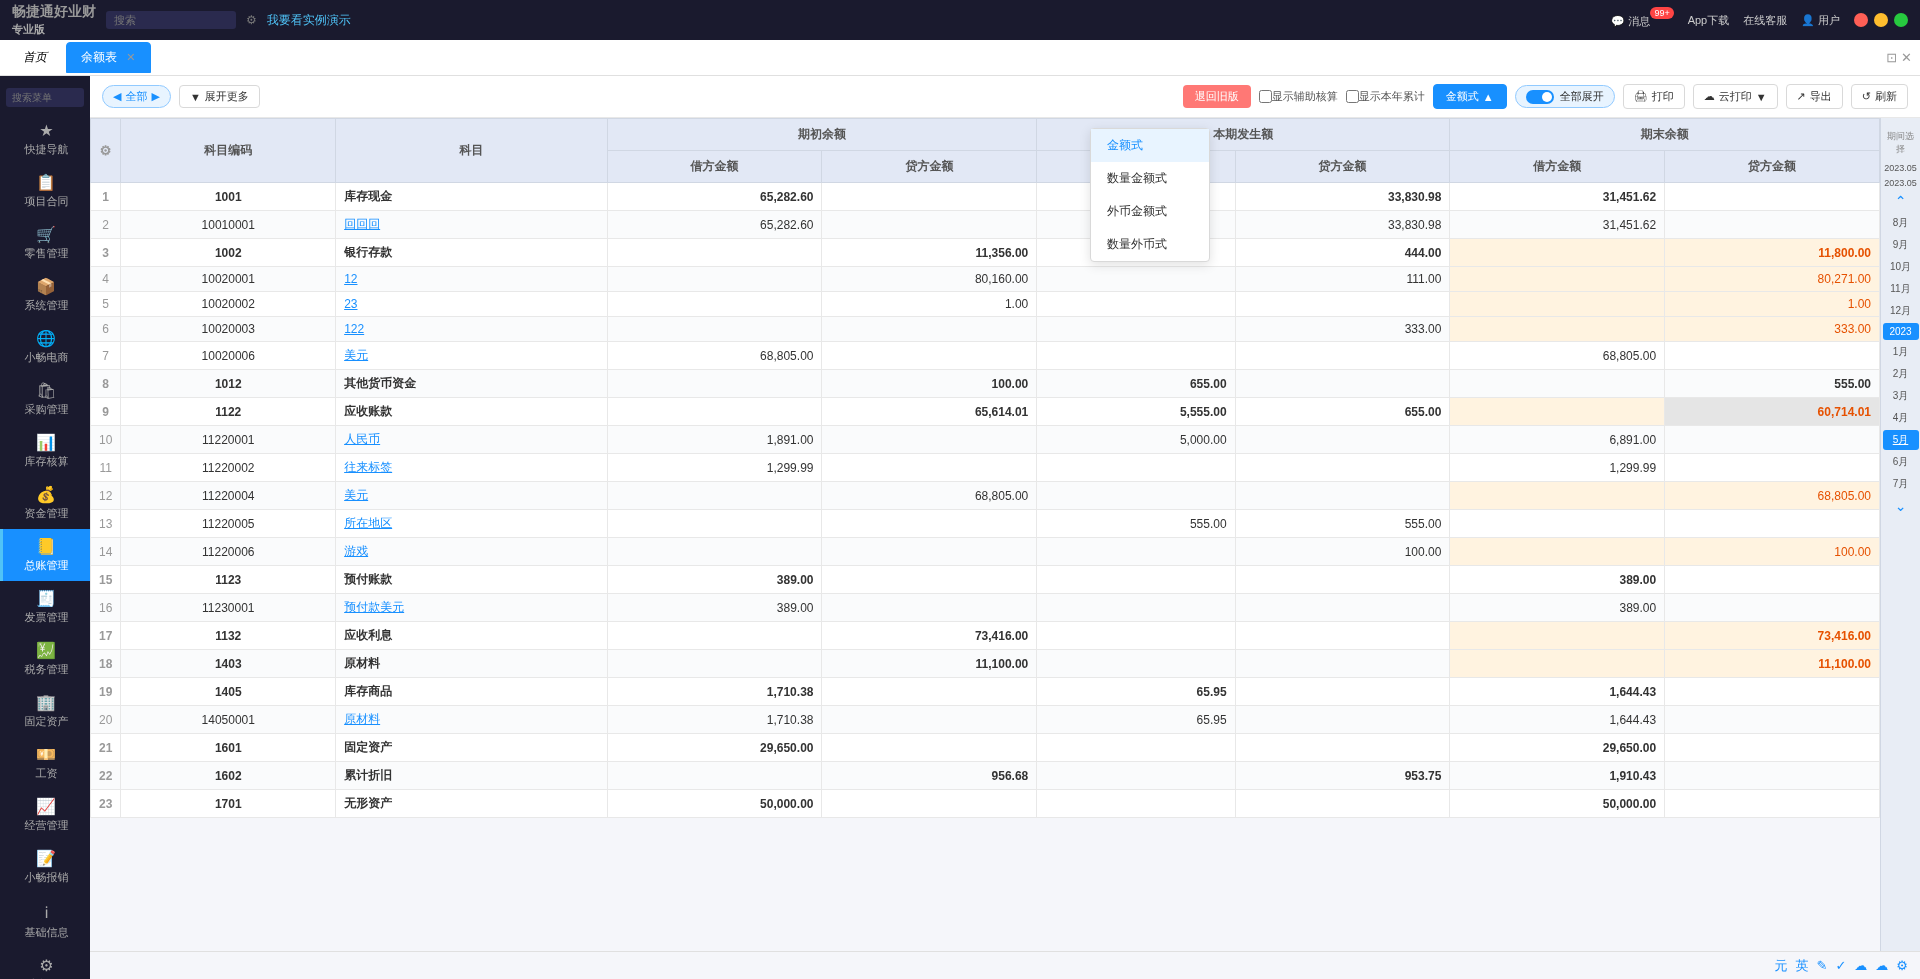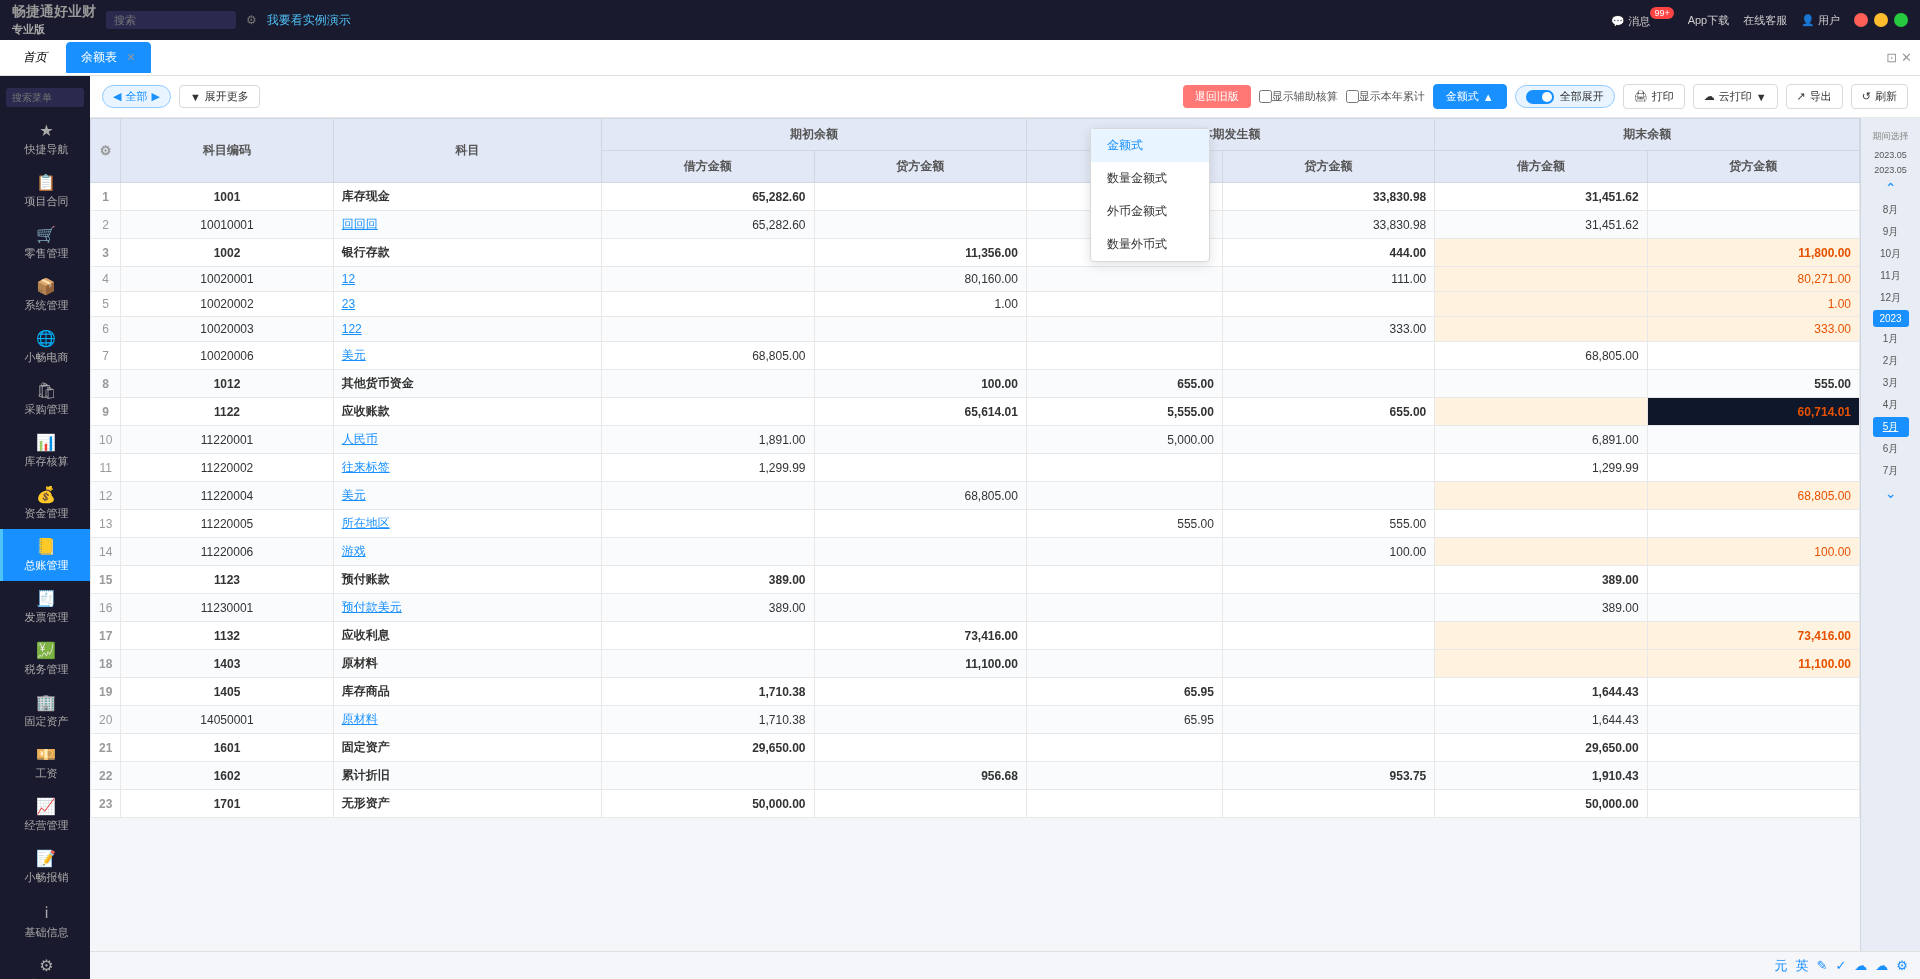--- a/index.html
+++ b/index.html
@@ -204,21 +204,21 @@
     .dropdown-item {
       padding: 8px 16px;
       cursor: pointer;
       font-size: 12px;
       color: #333;
     }
     .dropdown-item.active { color: #1890ff; background: #e8f4ff; }
 
     
     .right-panel {
-      width: 60px;
+      width: 40px;
       background: #e8edf5;
       display: flex;
       flex-direction: column;
       align-items: center;
       padding-top: 8px;
       gap: 2px;
       border-left: 1px solid #d0d7e3;
       font-size: 10px;
       color: #555;
       flex-shrink: 0;
@@ -534,21 +534,21 @@
               </tr>
               <tr class="parent-row">
                 <td class="row-num center">9</td>
                 <td class="account-code center">1122</td>
                 <td class="account-name-bold left">应收账款</td>
                 <td class="right"></td>
                 <td class="right">65,614.01</td>
                 <td class="right">5,555.00</td>
                 <td class="right">655.00</td>
                 <td class="right" style="background: rgb(255, 243, 224); color: rgb(230, 81, 0);"></td>
-                <td class="right" style="background: #0f172a; color: rgb(230, 81, 0);">60,714.01</td>
+                <td class="right" style="background: #e5e5e5; color: rgb(230, 81, 0);">60,714.01</td>
               </tr>
               <tr>
                 <td class="row-num center">10</td>
                 <td class="account-code center">11220001</td>
                 <td class="account-name left">人民币</td>
                 <td class="right">1,891.00</td>
                 <td class="right"></td>
                 <td class="right">5,000.00</td>
                 <td class="right"></td>
                 <td class="right">6,891.00</td>

